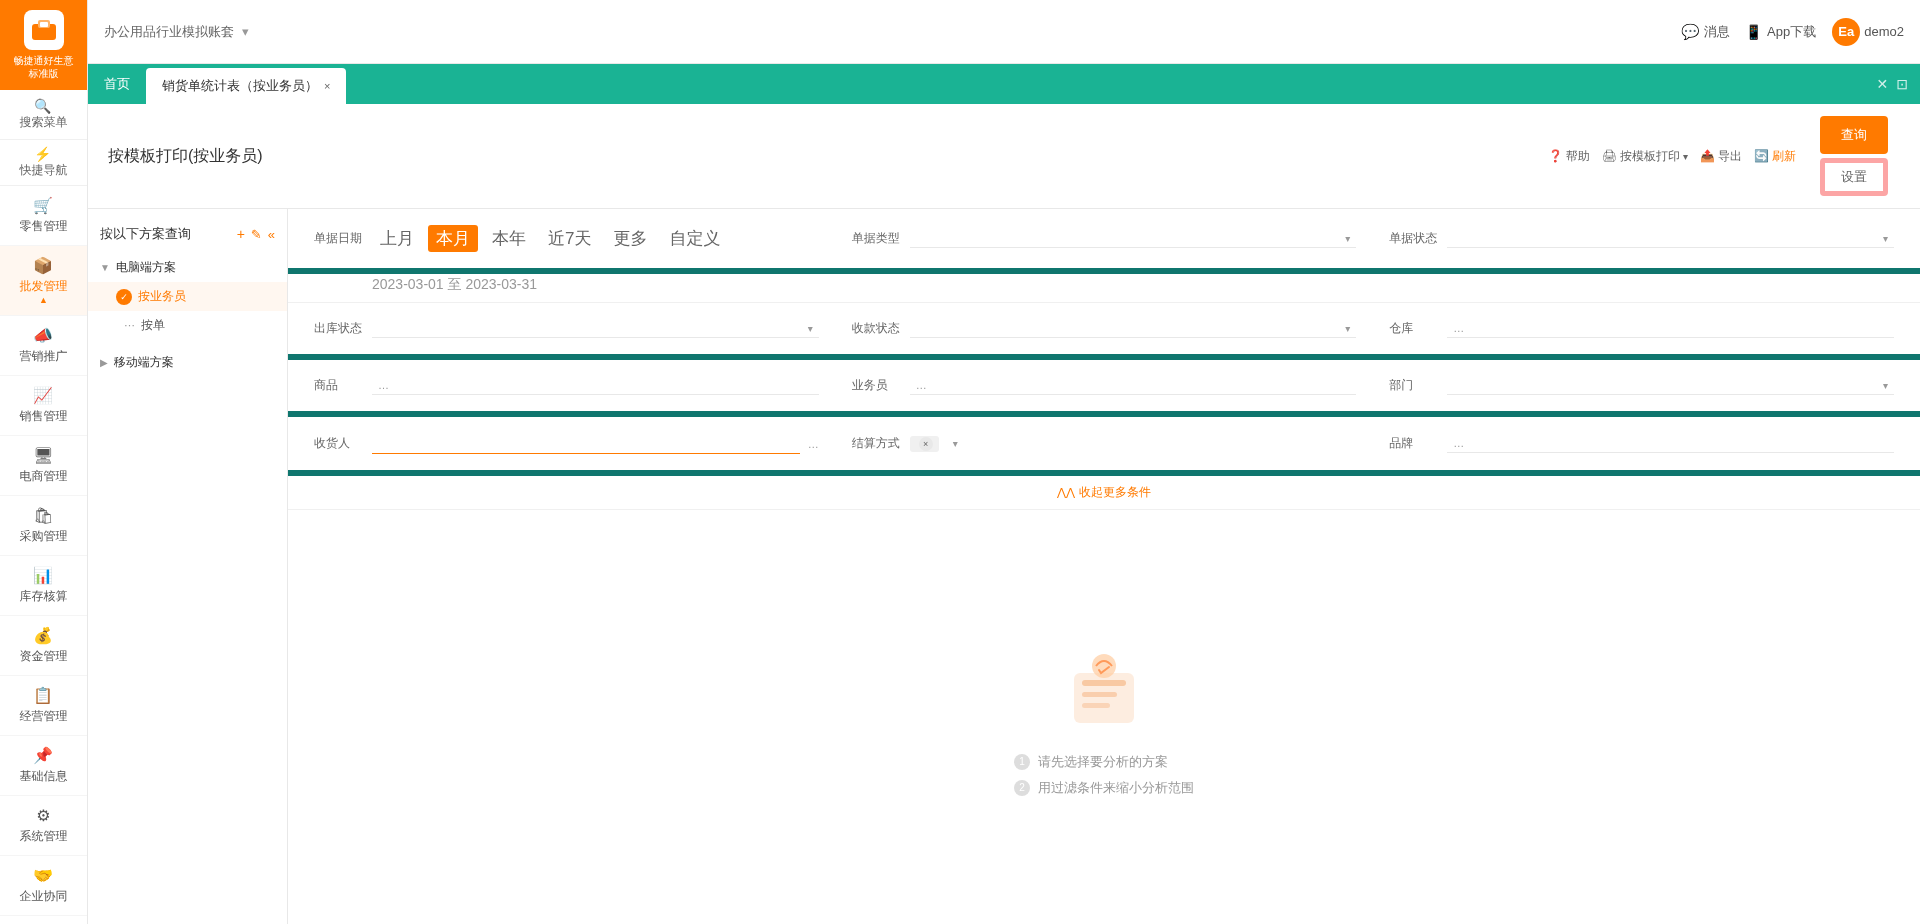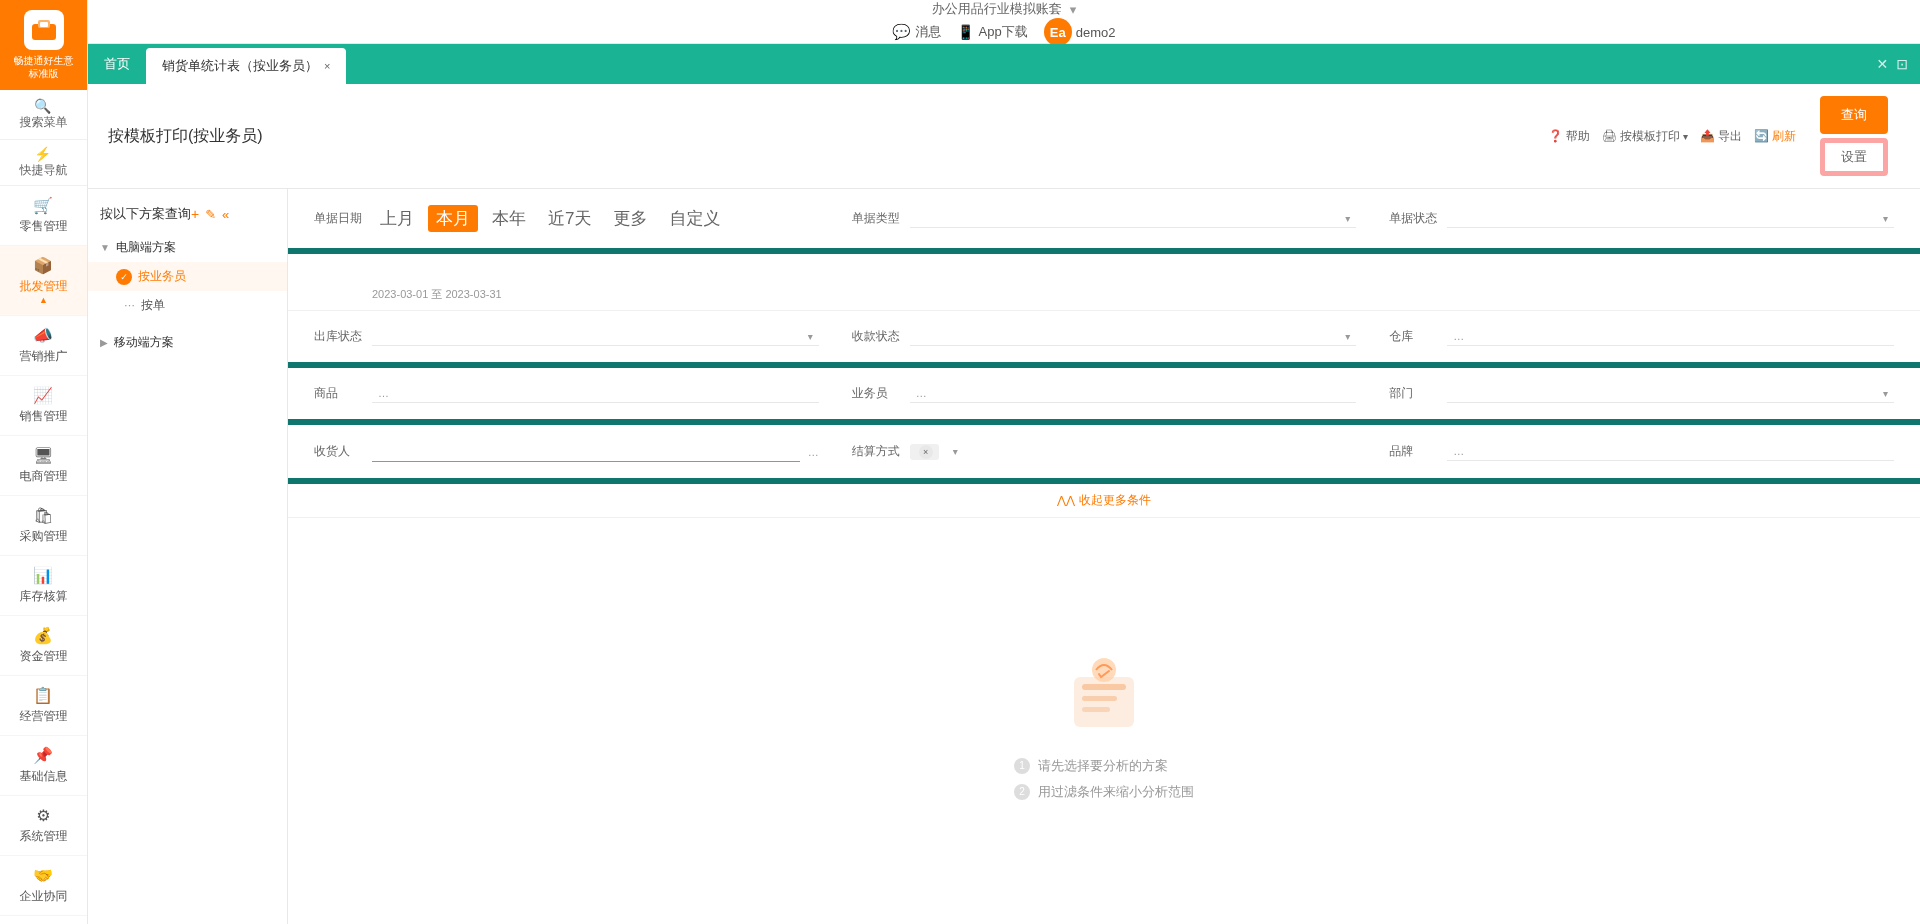--- a/index.html
+++ b/index.html
@@ -15,21 +15,21 @@
     .sidebar-nav { padding: 6px 4px; width: 100%; text-align: center; font-size: 12px; color: #666; cursor: pointer; border-bottom: 1px solid #f0f0f0; }
     .sidebar-menu { flex: 1; width: 100%; overflow-y: auto; }
     .sidebar-item { display: flex; flex-direction: column; align-items: center; padding: 10px 4px; cursor: pointer; color: #555; font-size: 12px; border-bottom: 1px solid #f5f5f5; }
     .sidebar-item.active { color: #ff7a00; background: #fff7f0; }
     .sidebar-item-icon { font-size: 16px; margin-bottom: 3px; }
 
     
     .main { flex: 1; display: flex; flex-direction: column; overflow: hidden; }
 
     
-    .top-header { height: 44px; background: #fff; display: flex; align-items: center; padding: 0 16px; border-bottom: 1px solid #e8e8e8; justify-content: space-between; flex-direction: column; }
+    .top-header { height: 64px; background: #fff; display: flex; align-items: center; padding: 0 16px; border-bottom: 1px solid #e8e8e8; justify-content: space-between; }
     .header-left { display: flex; align-items: center; gap: 8px; font-size: 13px; color: #666; }
     .header-right { display: flex; align-items: center; gap: 16px; font-size: 13px; color: #555; }
     .header-right-item { display: flex; align-items: center; gap: 4px; cursor: pointer; }
     .avatar { width: 28px; height: 28px; border-radius: 50%; background: #ff7a00; display: flex; align-items: center; justify-content: center; color: #fff; font-size: 11px; overflow: hidden; }
 
     
     .tab-bar { height: 40px; background: #1ab394; display: flex; align-items: center; padding: 0 0; }
     .tab-item { height: 40px; display: flex; align-items: center; padding: 0 16px; font-size: 13px; color: rgba(255,255,255,0.85); cursor: pointer; gap: 6px; }
     .tab-item.active { background: #fff; color: #333; border-radius: 4px 4px 0 0; margin-top: 4px; height: 36px; }
     .tab-home { background: transparent; color: #fff; }
@@ -42,21 +42,21 @@
     
     .page-header { background: #fff; padding: 12px 20px; display: flex; align-items: center; justify-content: space-between; border-bottom: 1px solid #e8e8e8; }
     .page-title { font-size: 16px; font-weight: 500; color: #333; }
     .page-actions { display: flex; align-items: center; gap: 12px; font-size: 13px; color: #666; }
     .btn-query { background: #ff7a00; color: #fff; border: none; padding: 10px 20px; border-radius: 4px; cursor: pointer; font-size: 13px; }
     .btn-set { background: #fff; color: #666; border: 5px solid #fca5a5; padding: 5px 16px; border-radius: 4px; cursor: pointer; font-size: 13px; }
 
     
     .content-wrapper { display: flex; flex: 1; }
     .left-panel { width: 200px; background: #fff; border-right: 1px solid #e8e8e8; padding: 10px 0; flex-shrink: 0; }
-    .left-panel-header { display: flex; align-items: center; padding: 6px 12px; font-size: 13px; color: #333; }
+    .left-panel-header { display: flex; align-items: center; justify-content: space-between; padding: 6px 12px; font-size: 13px; color: #333; }
     .left-panel-icons { display: flex; gap: 6px; align-items: center; }
     .left-panel-icon { color: #ff7a00; cursor: pointer; font-size: 14px; }
     .scheme-group { padding: 4px 0; }
     .scheme-title { display: flex; align-items: center; gap: 6px; padding: 6px 12px; font-size: 12px; color: #333; cursor: pointer; }
     .scheme-title .arrow { font-size: 10px; color: #999; }
     .scheme-item { display: flex; align-items: center; gap: 6px; padding: 6px 12px 6px 28px; font-size: 12px; color: #555; cursor: pointer; }
     .scheme-item.active { color: #ff7a00; background: #fff7f0; }
     .scheme-item-icon { width: 16px; height: 16px; border-radius: 50%; background: #ff7a00; color: #fff; display: flex; align-items: center; justify-content: center; font-size: 9px; }
     .scheme-sub { display: flex; align-items: center; gap: 6px; padding: 6px 12px 6px 36px; font-size: 12px; color: #555; cursor: pointer; }
 
@@ -308,21 +308,21 @@
             <span class="filter-label">单据状态</span>
             <div class="filter-select">
               <span class="filter-select-text"></span>
               <span class="filter-select-arrow">▾</span>
             </div>
           </div>
         </div>
 
         <div style="padding: 2px 16px 8px; background:#fff; display:flex; align-items:center; border-bottom:1px solid #f0f0f0;">
           <div style="min-width:58px;"></div>
-          <span class="date-range" style="font-size:11px;color:#999;margin-left:10px;margin-top:31px;">2023-03-01 至 2023-03-31</span>
+          <span class="date-range" style="font-size:14px;color:#999;margin-left:10px;">2023-03-01 至 2023-03-31</span>
         </div>
 
         <div class="filter-row">
           <div class="filter-item">
             <span class="filter-label">出库状态</span>
             <div class="filter-select">
               <span class="filter-select-text"></span>
               <span class="filter-select-arrow">▾</span>
             </div>
           </div>

